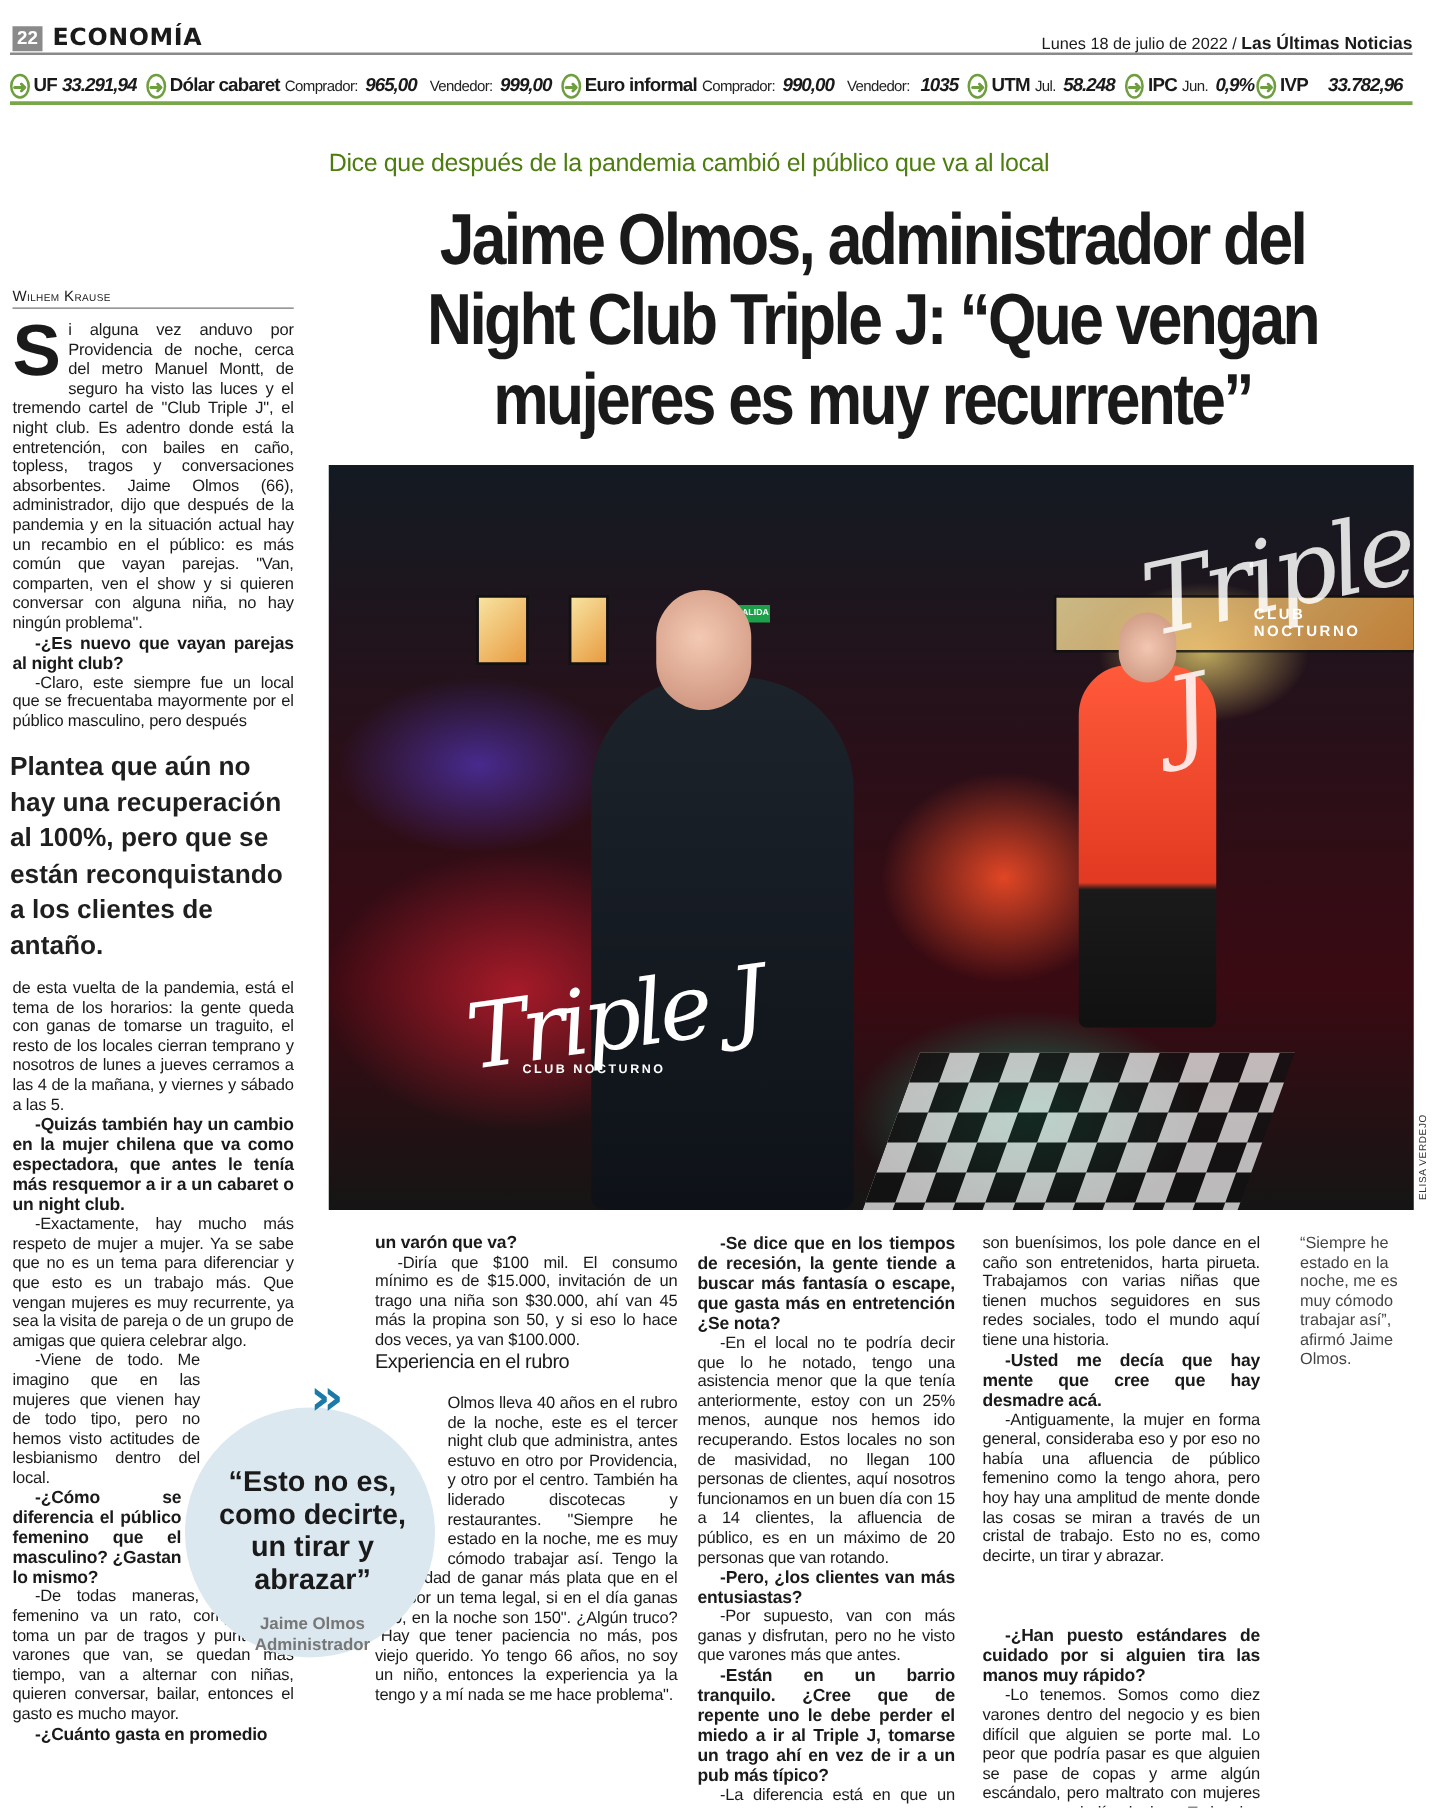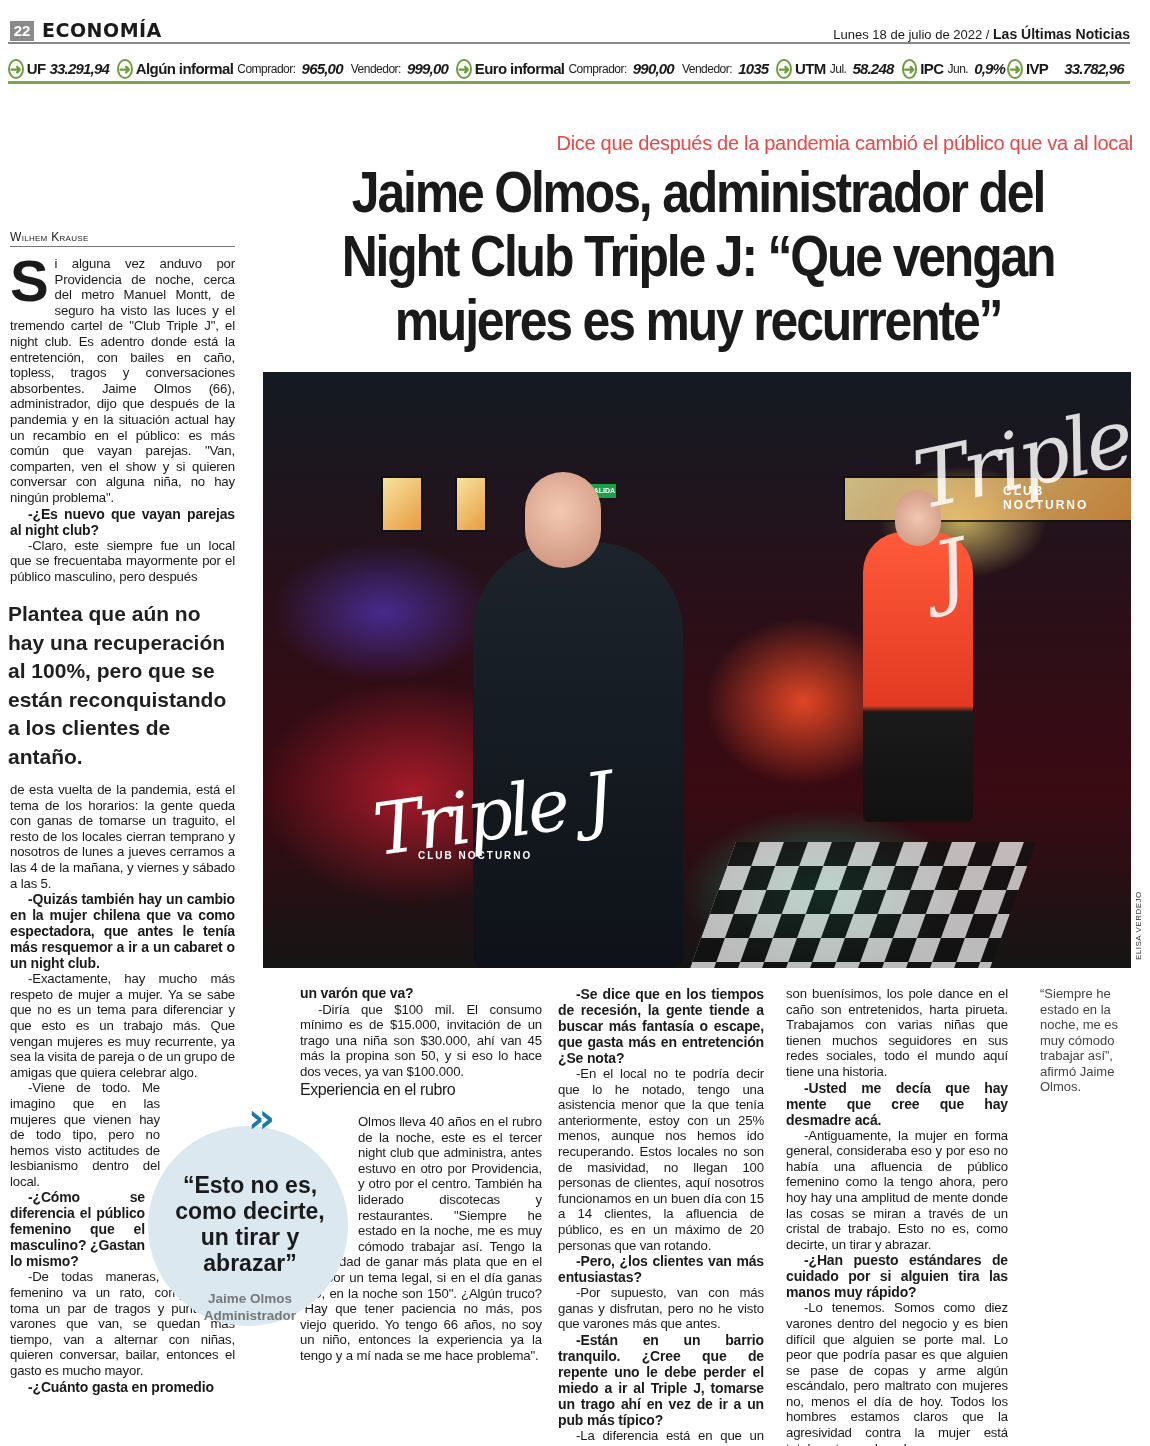--- a/index.html
+++ b/index.html
@@ -15,21 +15,21 @@
 
   
   .indicators { position: absolute; left: 8px; top: 56px; width: 1122px; height: 28px; border-bottom: 3px solid #7aa64a; display: flex; align-items: center; white-space: nowrap; font-family: "Liberation Sans", sans-serif; }
   .ind-arrow { display: inline-block; width: 20px; height: 20px; border-radius: 50%; border: 2px solid #6f9e3e; color: #6f9e3e; font-size: 14px; line-height: 16px; text-align: center; font-weight: bold; margin-right: 3px; }
   .ind-name { font-weight: bold; font-size: 15px; letter-spacing: -0.6px; margin-right: 4px; }
   .ind-sub { font-size: 12px; letter-spacing: -0.5px; color: #222; margin-right: 6px; }
   .ind-val { font-weight: bold; font-style: italic; font-size: 15px; letter-spacing: -0.8px; margin-right: 8px; }
   .ind-gap { display: inline-block; width: 14px; }
 
   
-  .kicker { position: absolute; left: 263px; width: 870px; top: 132px; text-align: right; font-size: 20px; color: #ef4444; letter-spacing: -0.3px; }
+  .kicker { position: absolute; left: 263px; width: 870px; top: 120px; text-align: left; font-size: 20px; color: #4d7c0f; letter-spacing: -0.3px; }
   .headline { position: absolute; left: 263px; width: 870px; top: 160px; text-align: center; font-size: 58px; line-height: 64px; font-weight: bold; letter-spacing: -2.5px; font-family: "Liberation Sans", sans-serif; transform: scaleX(0.86); transform-origin: center top; }
 
   
   .byline { position: absolute; left: 10px; top: 230px; width: 225px; font-size: 12px; font-variant: small-caps; letter-spacing: 0.3px; border-bottom: 1px solid #777; padding-bottom: 2px; }
 
   
   .col { position: absolute; font-size: 13.2px; line-height: 15.6px; text-align: justify; letter-spacing: -0.15px; }
   .col p { margin: 0; }
   .col p.ind { text-indent: 18px; }
   .col p.q { font-weight: bold; text-indent: 18px; }
@@ -82,21 +82,21 @@
     <b>Las Últimas Noticias</b>
   </div>
 </div>
 
 <div class="indicators">
   <span class="ind-arrow">➜</span>
   <span class="ind-name">UF</span>
   <span class="ind-val">33.291,94</span>
 
   <span class="ind-arrow">➜</span>
-  <span class="ind-name">Algún informal</span>
+  <span class="ind-name">Dólar cabaret</span>
   <span class="ind-sub">Comprador:</span>
   <span class="ind-val">965,00</span>
   <span class="ind-gap"></span>
   <span class="ind-sub">Vendedor:</span>
   <span class="ind-val">999,00</span>
 
   <span class="ind-arrow">➜</span>
   <span class="ind-name">Euro informal</span>
   <span class="ind-sub">Comprador:</span>
   <span class="ind-val">990,00</span>
@@ -184,17 +184,17 @@
   <p class="q" style="font-size:14px; line-height:16px;">-Pero, ¿los clientes van más entusiastas?</p>
   <p class="ind">-Por supuesto, van con más ganas y disfrutan, pero no he visto que varones más que antes.</p>
   <p class="q" style="font-size:14px; line-height:16px;">-Están en un barrio tranquilo. ¿Cree que de repente uno le debe perder el miedo a ir al Triple J, tomarse un trago ahí en vez de ir a un pub más típico?</p>
   <p class="ind">-La diferencia está en que un trago en el Liguria te va a costar $8.000 y en nuestro caso, $15.000, pero vas a ver una actividad diferente. Los bailes</p>
 </div>
 
 <div class="col" style="left:786px; top:986px; width:222px;">
   <p>son buenísimos, los pole dance en el caño son entretenidos, harta pirueta. Trabajamos con varias niñas que tienen muchos seguidores en sus redes sociales, todo el mundo aquí tiene una historia.</p>
   <p class="q" style="font-size:14px; line-height:16px;">-Usted me decía que hay mente que cree que hay desmadre acá.</p>
   <p class="ind">-Antiguamente, la mujer en forma general, consideraba eso y por eso no había una afluencia de público femenino como la tengo ahora, pero hoy hay una amplitud de mente donde las cosas se miran a través de un cristal de trabajo. Esto no es, como decirte, un tirar y abrazar.</p>
-  <p class="q" style="font-size:14px; line-height:16px;">-¿Han puesto estándares de cuidado por si alguien tira las manos muy rápido?</p>
+  <p class="q" style="font-size:14px; line-height:16px;margin-top:48px;">-¿Han puesto estándares de cuidado por si alguien tira las manos muy rápido?</p>
   <p class="ind">-Lo tenemos. Somos como diez varones dentro del negocio y es bien difícil que alguien se porte mal. Lo peor que podría pasar es que alguien se pase de copas y arme algún escándalo, pero maltrato con mujeres no, menos el día de hoy. Todos los hombres estamos claros que la agresividad contra la mujer está totalmente condenada.</p>
 </div>
 
 <div class="side-quote">“Siempre he estado en la noche, me es muy cómodo trabajar así”, afirmó Jaime Olmos.</div>
 
 </body></html>

